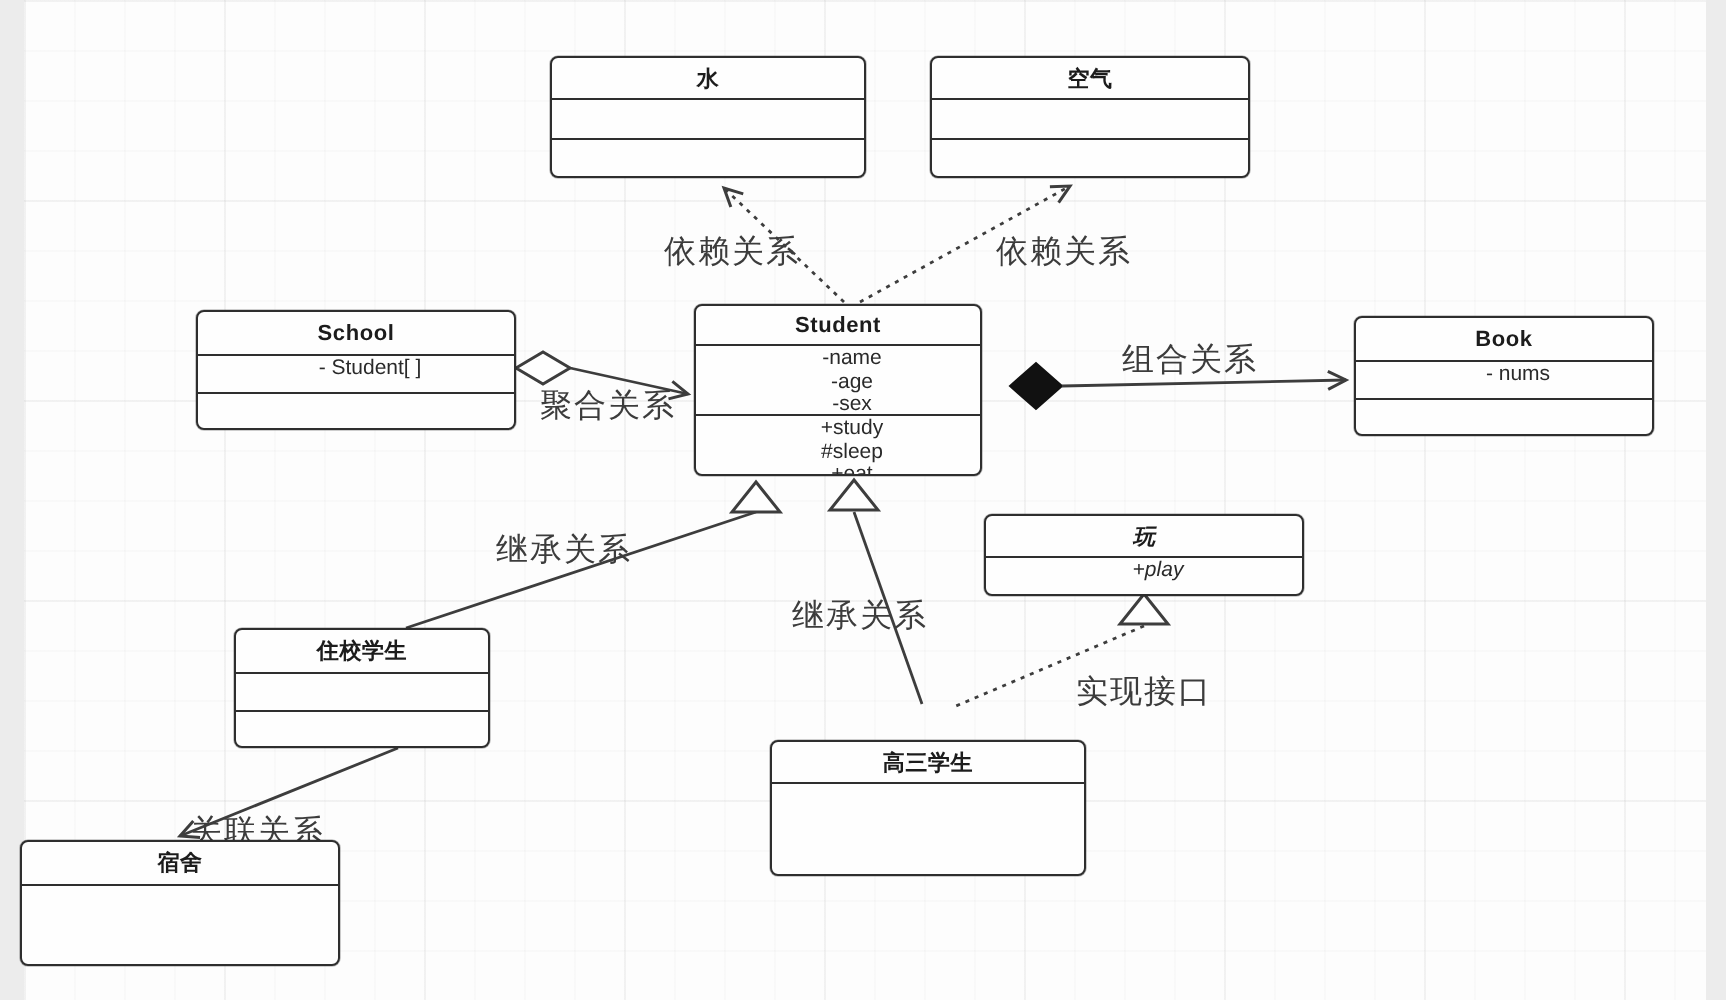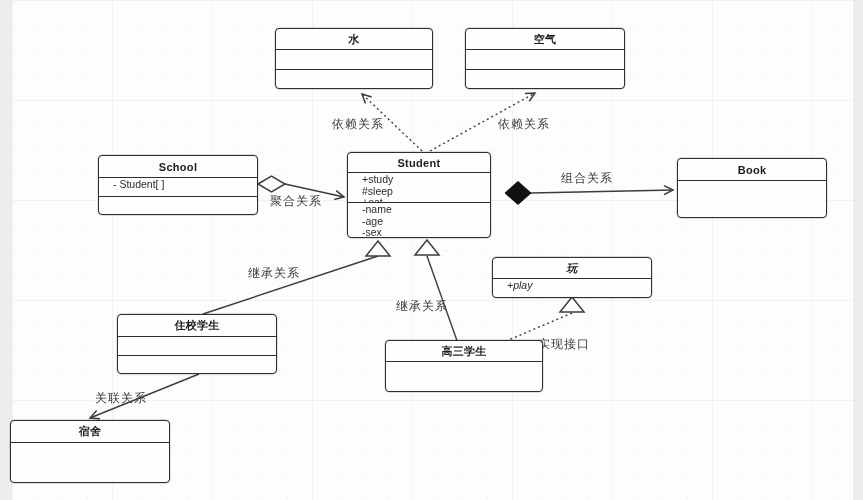--- a/index.html
+++ b/index.html
@@ -19,27 +19,27 @@
   svg.wires { position:absolute; left:0; top:0; width:863px; height:500px; }
   .cls {
     position:absolute; display:flex; flex-direction:column;
     background:#fefefe; border:1.6px solid #2e2e2e; border-radius:4px;
     box-shadow:0 0 0 0.4px rgba(0,0,0,0.25);
   }
   .cls-title {
     flex:0 0 auto; display:flex; align-items:center; justify-content:center;
     font-weight:bold; font-size:11px; color:#1c1c1c; letter-spacing:0.3px;
   }
-  .cls-sec { flex:0 0 auto; border-top:1.4px solid #2e2e2e; padding:1px 0 0 14px; overflow:hidden; }
+  .cls-sec { flex:0 0 auto; border-top:1.4px solid #2e2e2e; padding:1px 0 0 14px; overflow:hidden;text-align:center; }
   .cls-sec.grow { flex:1 1 auto; }
   .row { font-size:10.5px; line-height:11.5px; color:#2a2a2a; white-space:pre; }
   .row.small { font-size:9.5px; line-height:11px; }
   .italic { font-style:italic; }
   .rel-label {
-    position:absolute; font-size:12px; color:#3c3c3c; letter-spacing:1px;
+    position:absolute; font-size:16px; color:#3c3c3c; letter-spacing:1px;
     white-space:nowrap;
     text-align:center;
   }
 </style>
 </head>
 <body>
 
 <div id="stage">
   <div id="canvas"></div>
 
@@ -72,21 +72,21 @@
     <line x1="199" y1="374" x2="90" y2="418" stroke="#3d3d3d" stroke-width="1.4" marker-end="url(#openArrow)"></line>
   </svg>
 
   <div class="rel-label" style="left:332px;top:116px">依赖关系</div>
   <div class="rel-label" style="left:498px;top:116px">依赖关系</div>
   <div class="rel-label" style="left:270px;top:193px">聚合关系</div>
   <div class="rel-label" style="left:561px;top:170px">组合关系</div>
   <div class="rel-label" style="left:248px;top:265px">继承关系</div>
   <div class="rel-label" style="left:396px;top:298px">继承关系</div>
   <div class="rel-label" style="left:538px;top:336px">实现接口</div>
-  <div class="rel-label" style="left:95px;top:390px">关联关系</div>
+  <div class="rel-label" style="left:95px;top:406px">关联关系</div>
 
   <div class="cls" style="left:275px;top:28px;width:158px;height:61px">
     <div class="cls-title" style="height:20px">水</div>
     <div class="cls-sec" style="height:20px"></div>
     <div class="cls-sec grow"></div>
   </div>
 
   <div class="cls" style="left:465px;top:28px;width:160px;height:61px">
     <div class="cls-title" style="height:20px">空气</div>
     <div class="cls-sec" style="height:20px"></div>
@@ -96,51 +96,54 @@
   <div class="cls" style="left:98px;top:155px;width:160px;height:60px">
     <div class="cls-title" style="height:21px">School</div>
     <div class="cls-sec" style="height:19px">
       <div class="row">- Student[ ]</div>
     </div>
     <div class="cls-sec grow"></div>
   </div>
 
   <div class="cls" style="left:347px;top:152px;width:144px;height:86px">
     <div class="cls-title" style="height:19px">Student</div>
+    <div class="cls-sec" style="height:35px">
+      <div class="row">-name</div>
+      <div class="row">-age</div>
+      <div class="row">-sex</div>
+    </div>
     <div class="cls-sec grow">
       <div class="row">+study</div>
       <div class="row">#sleep</div>
       <div class="row">+eat</div>
     </div>
-    <div class="cls-sec" style="height:35px">
-      <div class="row">-name</div>
-      <div class="row">-age</div>
-      <div class="row">-sex</div>
-    </div>
   </div>
 
   <div class="cls" style="left:677px;top:158px;width:150px;height:60px">
     <div class="cls-title" style="height:21px">Book</div>
+    <div class="cls-sec" style="height:19px">
+      <div class="row">- nums</div>
+    </div>
     <div class="cls-sec grow"></div>
   </div>
 
   <div class="cls" style="left:492px;top:257px;width:160px;height:41px">
     <div class="cls-title italic" style="height:20px">玩</div>
     <div class="cls-sec grow">
       <div class="row italic">+play</div>
     </div>
   </div>
 
-  <div class="cls" style="left:117px;top:314px;width:160px;height:60px">
+  <div class="cls" style="left:117px;top:314px;width:128px;height:60px">
     <div class="cls-title" style="height:21px">住校学生</div>
     <div class="cls-sec" style="height:19px"></div>
     <div class="cls-sec grow"></div>
   </div>
 
-  <div class="cls" style="left:385px;top:340px;width:158px;height:52px">
+  <div class="cls" style="left:385px;top:370px;width:158px;height:68px">
     <div class="cls-title" style="height:20px">高三学生</div>
     <div class="cls-sec" style="height:20px"></div>
   </div>
 
   <div class="cls" style="left:10px;top:420px;width:160px;height:63px">
     <div class="cls-title" style="height:21px">宿舍</div>
     <div class="cls-sec grow"></div>
   </div>
 </div>
 

